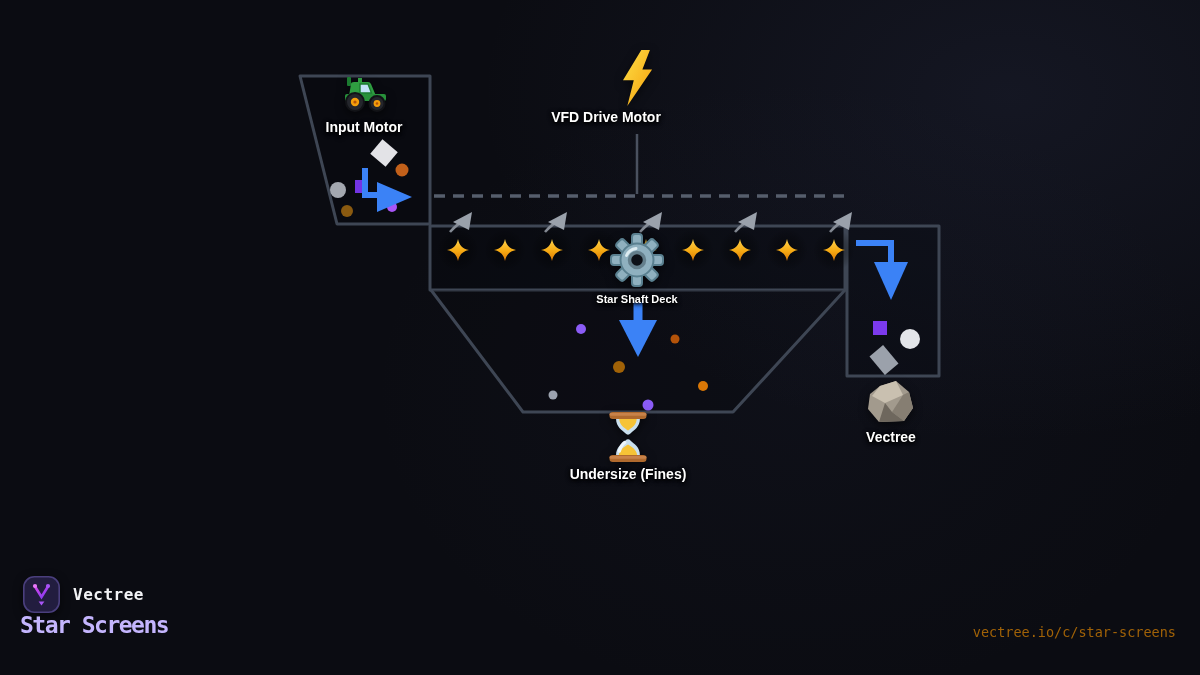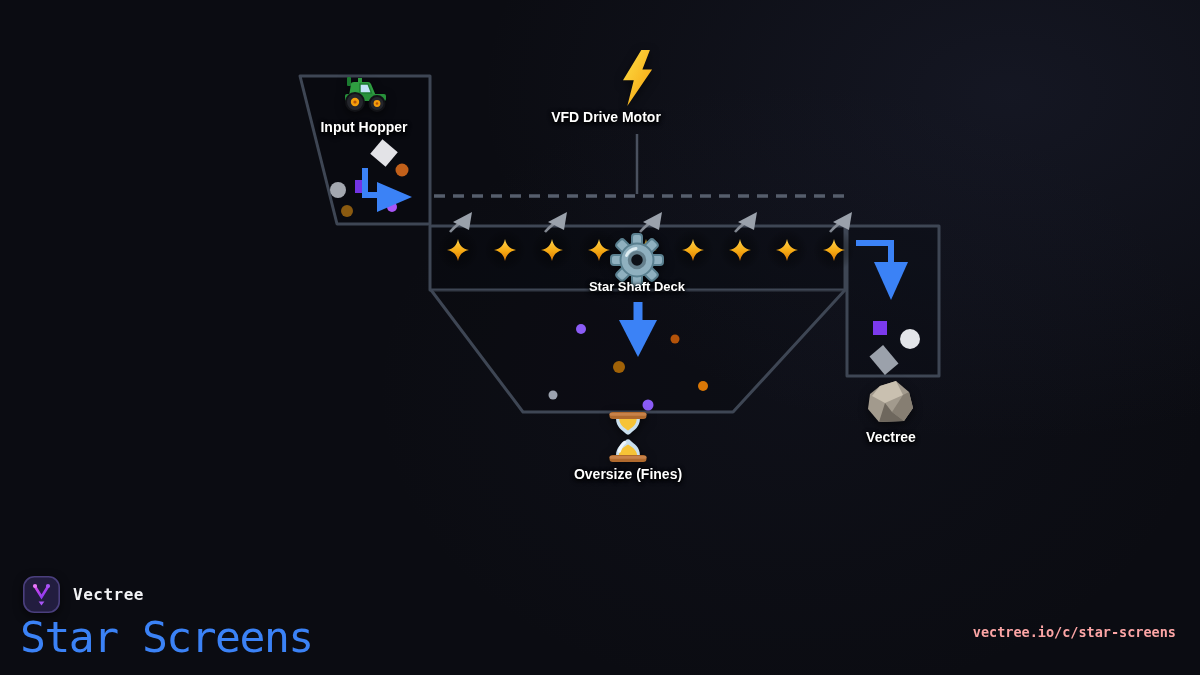--- a/index.html
+++ b/index.html
@@ -18,27 +18,27 @@
   }
   .icon{position:absolute;line-height:0;filter:drop-shadow(0 3px 5px rgba(0,0,0,0.55));}
   #overlay{position:absolute;left:0;top:0;}
   .footer-brand-row{position:absolute;left:23px;top:576px;display:flex;align-items:center;gap:13px;}
   .brand-name{
     font-family:"DejaVu Sans Mono", monospace;font-weight:bold;
     font-size:16px;color:#f2f3f5;letter-spacing:0.5px;
   }
   .page-title{
     position:absolute;left:20px;top:612px;
-    font-family:"DejaVu Sans Mono", monospace;font-weight:normal;
-    font-size:43px;color:#3b82f6;letter-spacing:-1.5px;white-space:nowrap;
+    font-family:"DejaVu Sans Mono", monospace;font-weight:bold;
+    font-size:23px;color:#c4b5fd;letter-spacing:-1.5px;white-space:nowrap;
   }
   .page-url{
     position:absolute;right:24px;top:624px;
     font-family:"DejaVu Sans Mono", monospace;
-    font-size:13.5px;color:#fca5a5;letter-spacing:0px;white-space:nowrap;font-weight:bold;
+    font-size:13.5px;color:#a16207;letter-spacing:0px;white-space:nowrap;
   }
 </style>
 </head>
 <body>
 
 <svg id="overlay" width="1200" height="675" viewBox="0 0 1200 675">
   <defs>
     <linearGradient id="goldGrad" x1="0" y1="0" x2="0" y2="1">
       <stop offset="0" stop-color="#ffd34d"></stop>
       <stop offset="0.55" stop-color="#f6a912"></stop>
@@ -188,24 +188,24 @@
 
 <div class="icon" style="left:862px;top:377px">
   <svg width="56" height="50" viewBox="0 0 56 48">
     <polygon points="18,8 34,3 47,14 51,30 42,43 17,44 6,31 8,16" fill="#a29a8d"></polygon>
     <polygon points="18,8 34,3 41,17 23,25 10,18" fill="#c9c0b0"></polygon>
     <polygon points="41,17 47,14 51,30 42,43 30,34" fill="#867e72"></polygon>
     <polygon points="17,44 23,25 30,34 42,43" fill="#6e675d"></polygon>
   </svg>
 </div>
 
-<div class="node-label" style="left:364px;top:119px">Input Hopper</div>
+<div class="node-label" style="left:364px;top:119px">Input Motor</div>
 <div class="node-label" style="left:606px;top:109px">VFD Drive Motor</div>
-<div class="node-label" style="left:637px;top:279px;font-size:13px">Star Shaft Deck</div>
-<div class="node-label" style="left:628px;top:466px">Oversize (Fines)</div>
+<div class="node-label" style="left:637px;top:293px;font-size:11px">Star Shaft Deck</div>
+<div class="node-label" style="left:628px;top:466px">Undersize (Fines)</div>
 <div class="node-label" style="left:891px;top:429px">Vectree</div>
 
 <div class="footer-brand-row">
   <span class="icon" style="position:static">
     <svg width="37" height="37" viewBox="0 0 37 37">
       <defs>
         <linearGradient id="vGrad" x1="0" y1="0" x2="1" y2="1">
           <stop offset="0" stop-color="#d946ef"></stop>
           <stop offset="1" stop-color="#7c3aed"></stop>
         </linearGradient>

